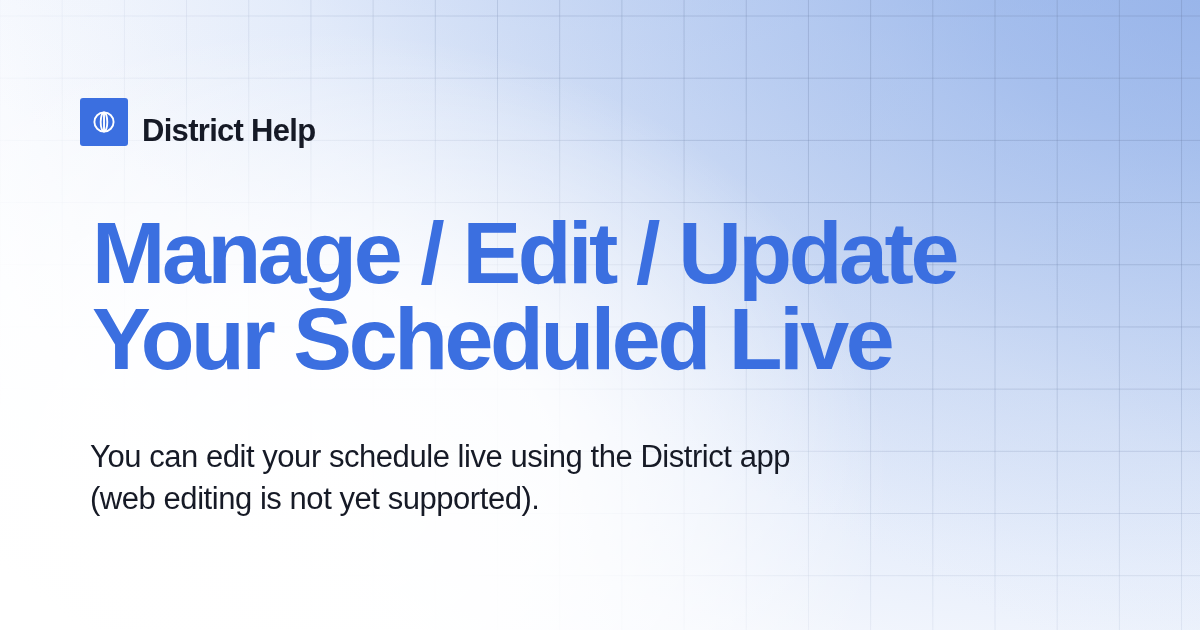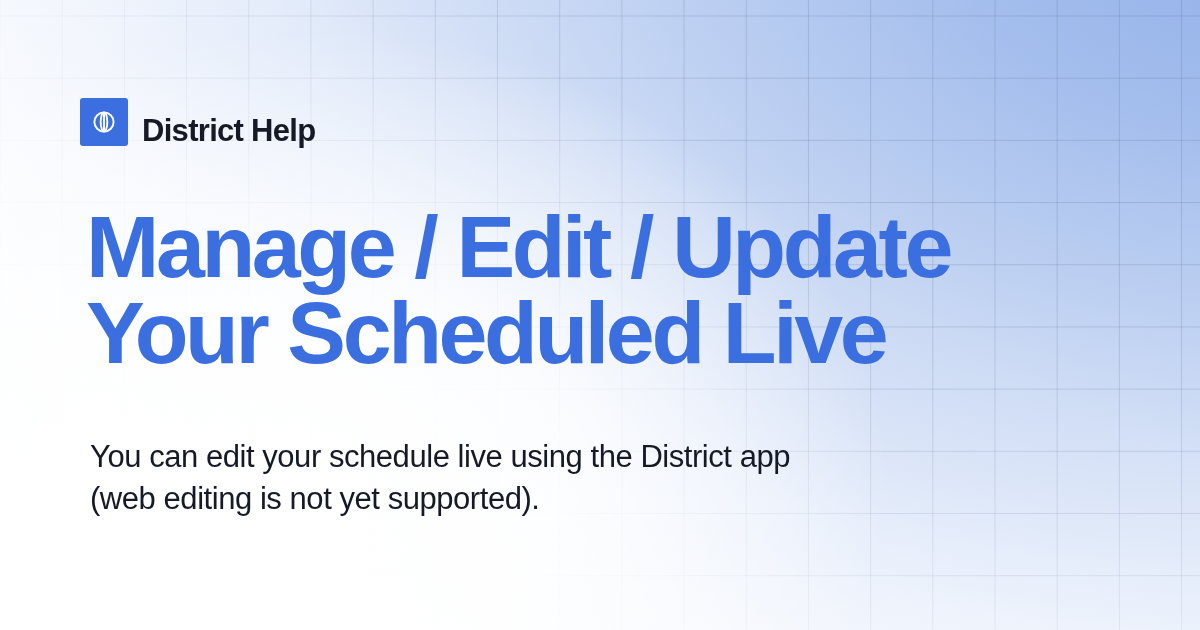--- a/index.html
+++ b/index.html
@@ -139,21 +139,21 @@
     line-height: 1;
     white-space: nowrap;
   }
 
   
   .headline {
     position: absolute;
     left: 78px;
     top: 196px;
     width: 1060px;
-    margin: 8px;
+    margin: 14px;
     font-size: 88px;
     font-weight: 700;
     line-height: 0.98;
     letter-spacing: -3.4px;
     color: #3b6fe0;
     white-space: pre-line;
     -webkit-font-smoothing: antialiased;
   }
 
   

